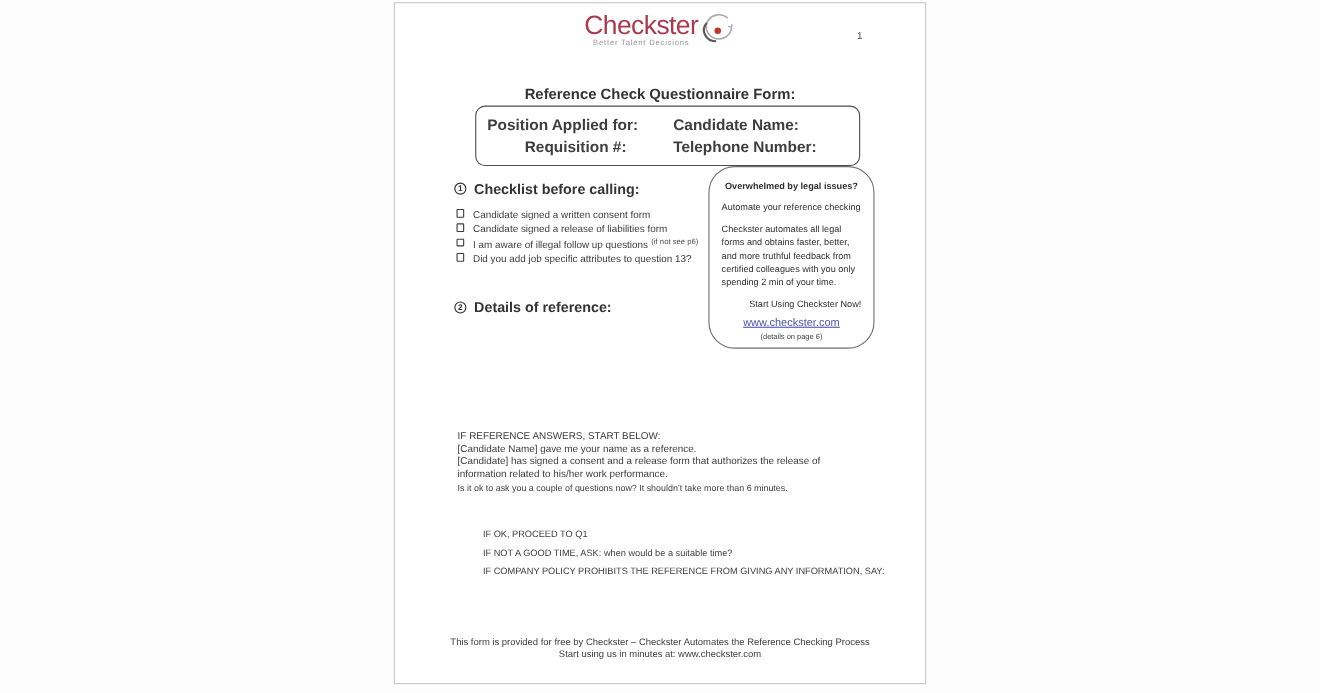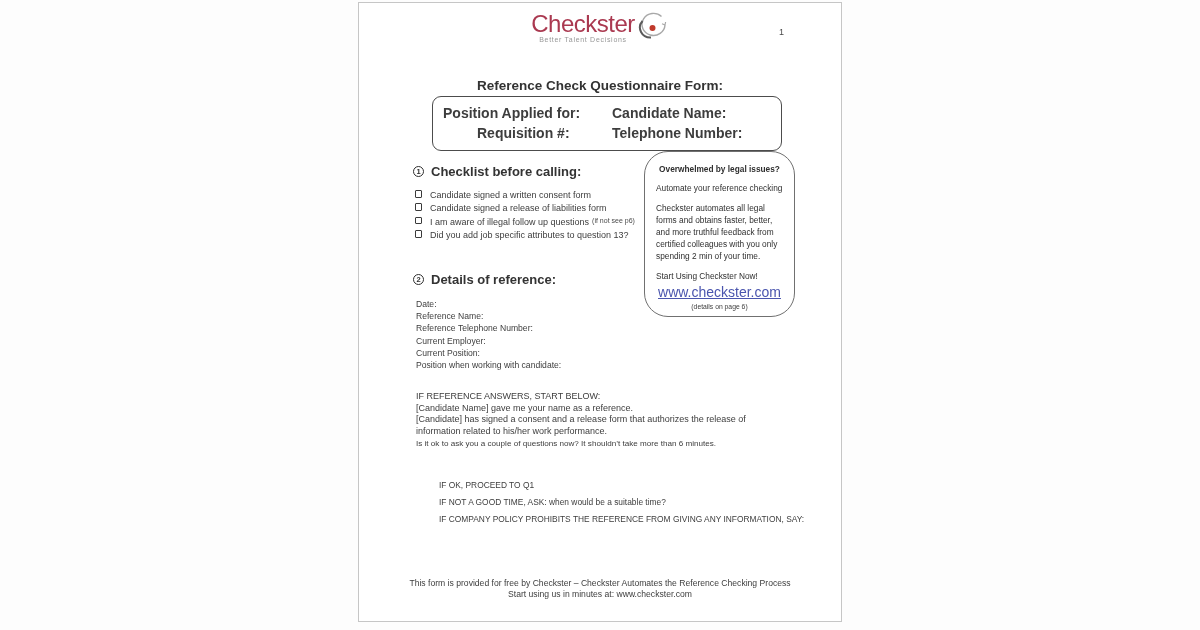--- a/index.html
+++ b/index.html
@@ -46,23 +46,23 @@
 
   
   .promo {
     position: absolute; left: 285px; top: 148px; width: 151px; height: 166px;
     border: 1.3px solid #707070; border-radius: 24px; padding: 12px 11px 0 11px;
     background: #fff; color: #2f2f2f;
   }
   .promo-heading { text-align: center; font-weight: bold; font-size: 8.3px; margin-bottom: 8.5px; }
   .promo-sub { font-size: 8.3px; margin-bottom: 9px; }
   .promo-body { font-size: 8.3px; line-height: 12.2px; margin-bottom: 8px; }
-  .promo-cta { text-align: left; font-size: 8.3px; margin-bottom: 2.5px; }
+  .promo-cta { text-align: right; font-size: 8.3px; margin-bottom: 2.5px; }
   .promo-link-row { text-align: center; margin-bottom: 1.5px; }
-  .promo-link { font-size: 14px; color: #4a55ae; text-decoration: underline; }
+  .promo-link { font-size: 10px; color: #4a55ae; text-decoration: underline; }
   .promo-note { text-align: center; font-size: 6.8px; color: #3d3d3d; }
 
   
   .ref-details { position: absolute; left: 57px; top: 295px; font-size: 8.6px; line-height: 12.2px; color: #3d3d3d; }
 
   
   .script-block { position: absolute; left: 57px; top: 388px; width: 372px; font-size: 9px; line-height: 11.7px; color: #3d3d3d; }
   .script-small { font-size: 8.1px; }
   .directive { position: absolute; left: 57px; font-size: 8.4px; color: #3d3d3d; white-space: nowrap; padding-left: 23px; }
 
@@ -138,28 +138,20 @@
         <a class="promo-link" href="#">www.checkster.com</a>
       </div>
       <div class="promo-note">(details on page 6)</div>
     </div>
 
     <div class="section-heading" style="left:54px; top:269px;">
       <span class="num-circle">2</span>
       <span class="label">Details of reference:</span>
     </div>
 
-    <div class="ref-details">
-      <div>Date:</div>
-      <div>Reference Name:</div>
-      <div>Reference Telephone Number:</div>
-      <div>Current Employer:</div>
-      <div>Current Position:</div>
-      <div>Position when working with candidate:</div>
-    </div>
 
     <div class="script-block">
       <div>IF REFERENCE ANSWERS, START BELOW:</div>
       <div>[Candidate Name] gave me your name as a reference.</div>
       <div>[Candidate] has signed a consent and a release form that authorizes the release of information related to his/her work performance.</div>
       <div class="script-small">Is it ok to ask you a couple of questions now? It shouldn’t take more than 6 minutes.</div>
     </div>
 
     <div class="directive" style="top:477px;">IF OK, PROCEED TO Q1</div>
     <div class="directive" style="top:494px;">IF NOT A GOOD TIME, ASK: when would be a suitable time?</div>

